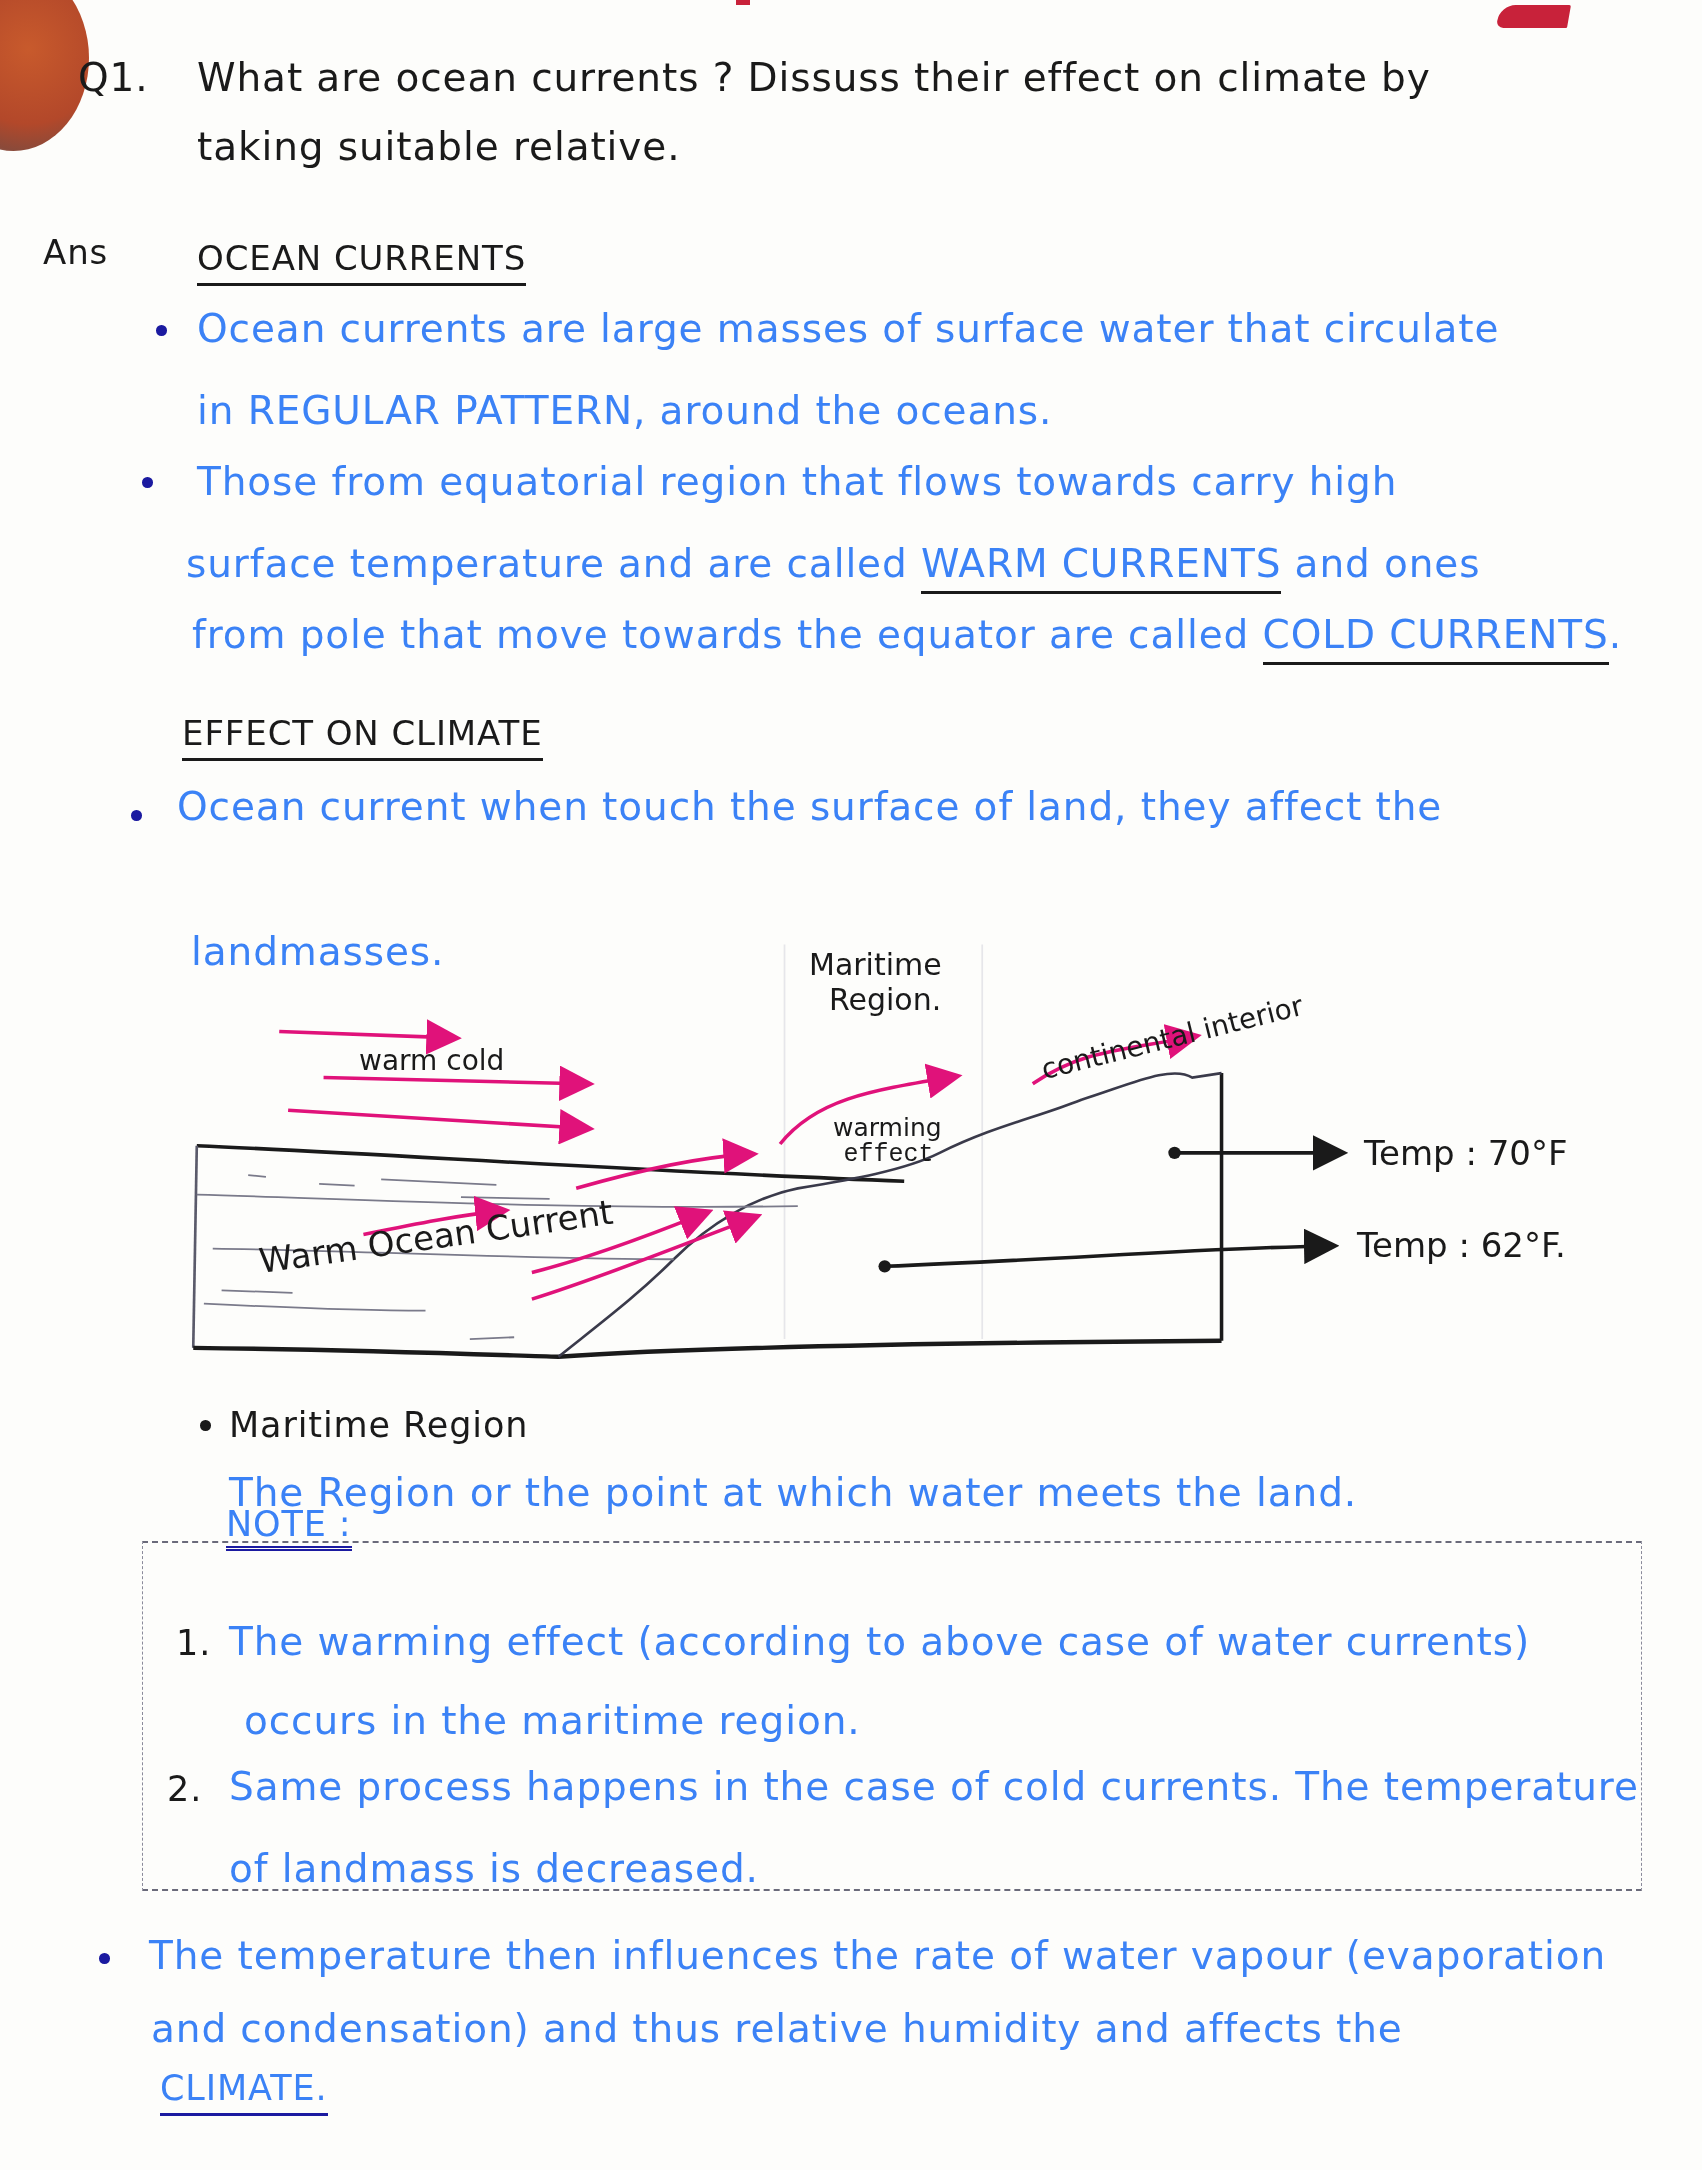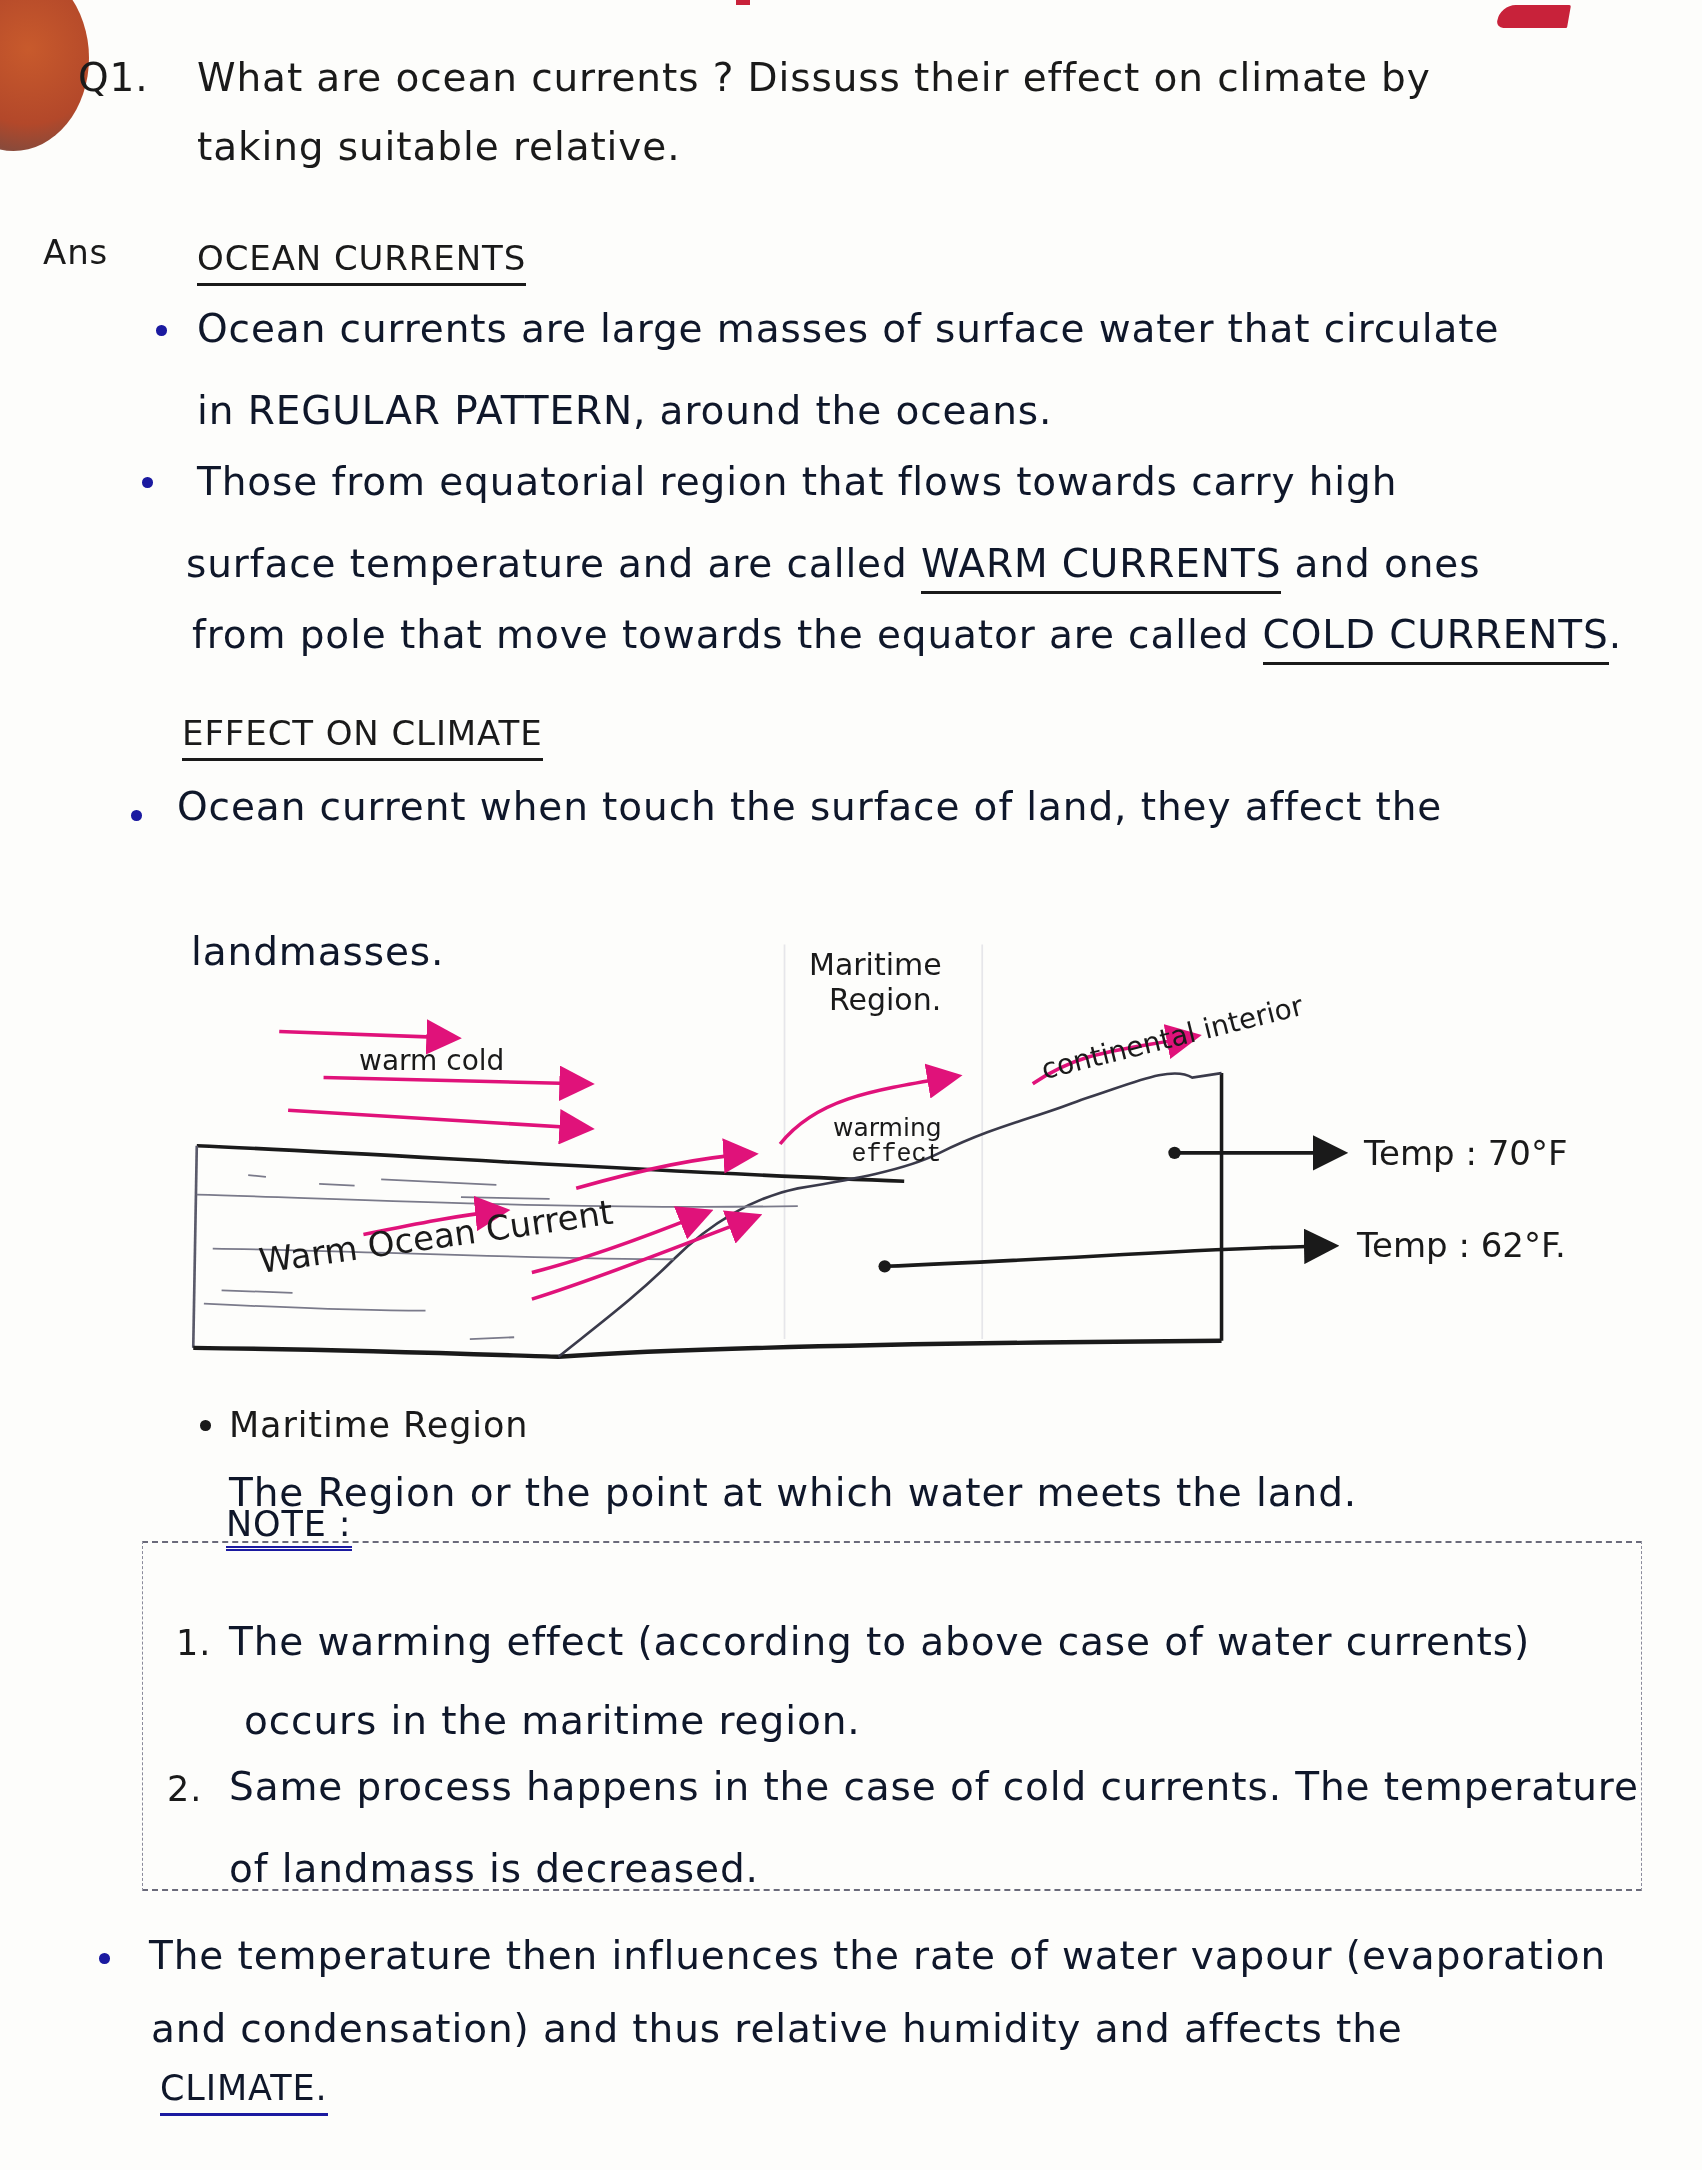--- a/index.html
+++ b/index.html
@@ -1,23 +1,23 @@
 <!DOCTYPE html>
 <html style="font-size:14px"><head>
 <meta charset="utf-8">
 <style>
   html, body { margin: 0; padding: 0; }
   body {
     width: 1702px; height: 2171px; position: relative; overflow: hidden;
     background: #fdfdfb;
     font-family: "DejaVu Sans", sans-serif;
   }
-  .page { position: absolute; inset: 0; text-align: right; }
+  .page { position: absolute; inset: 0; }
   .ink-black { color: #1a1a1a; }
-  .ink-blue { color: #0f172a; }
+  .ink-blue { color: #3b82f6; }
   .abs { position: absolute; white-space: nowrap; }
   .hw { font-family: "DejaVu Sans", sans-serif; font-weight: normal; letter-spacing: 0.9px; }
   .q-text { font-size: 39px; }
   .body-text { font-size: 39px; }
   .underline { border-bottom: 3.5px solid #1a1a1a; padding-bottom: 5.3px; }
   .underline-blue { border-bottom: 3.5px solid #1b1aa0; padding-bottom: 5.3px; }
   .bullet {
     position: absolute; width: 10.6px; height: 10.6px; border-radius: 50%;
   }
   .bullet.black { background: #1a1a1a; }

